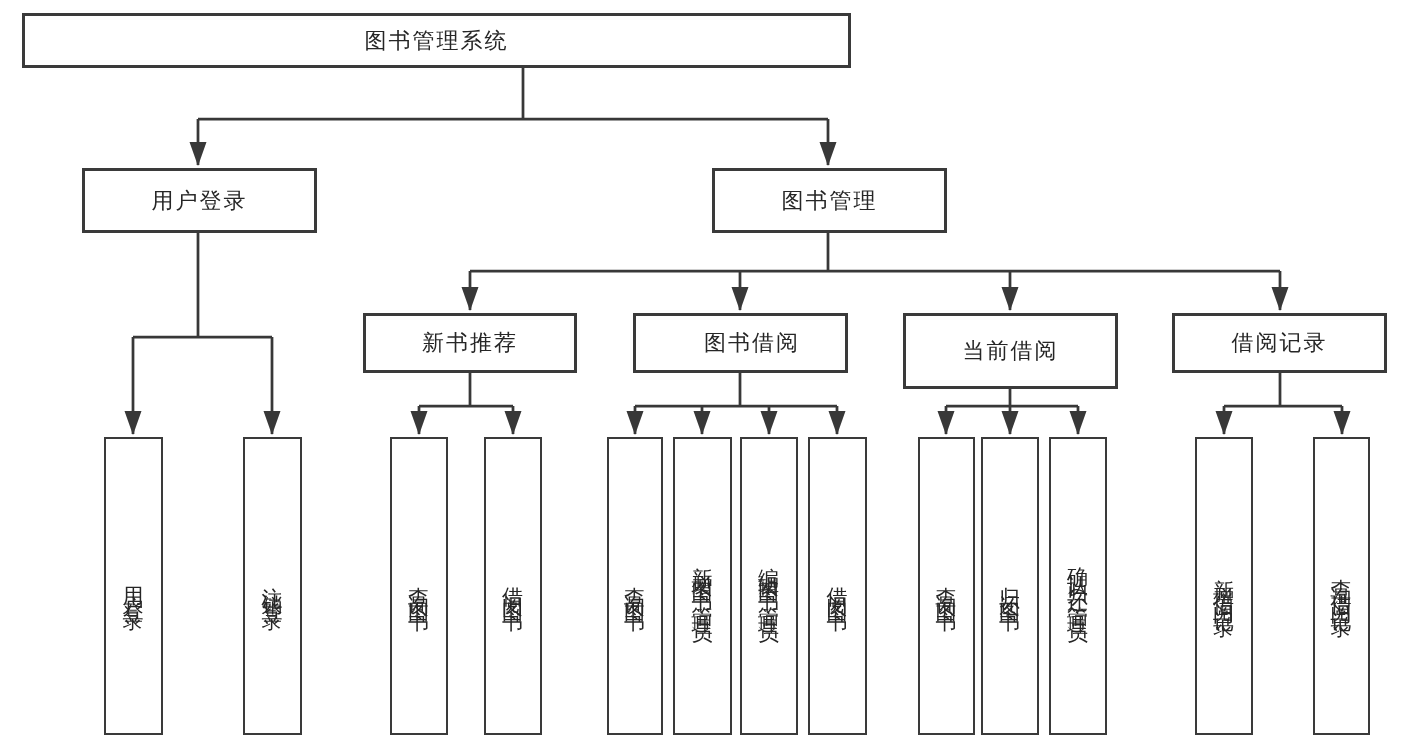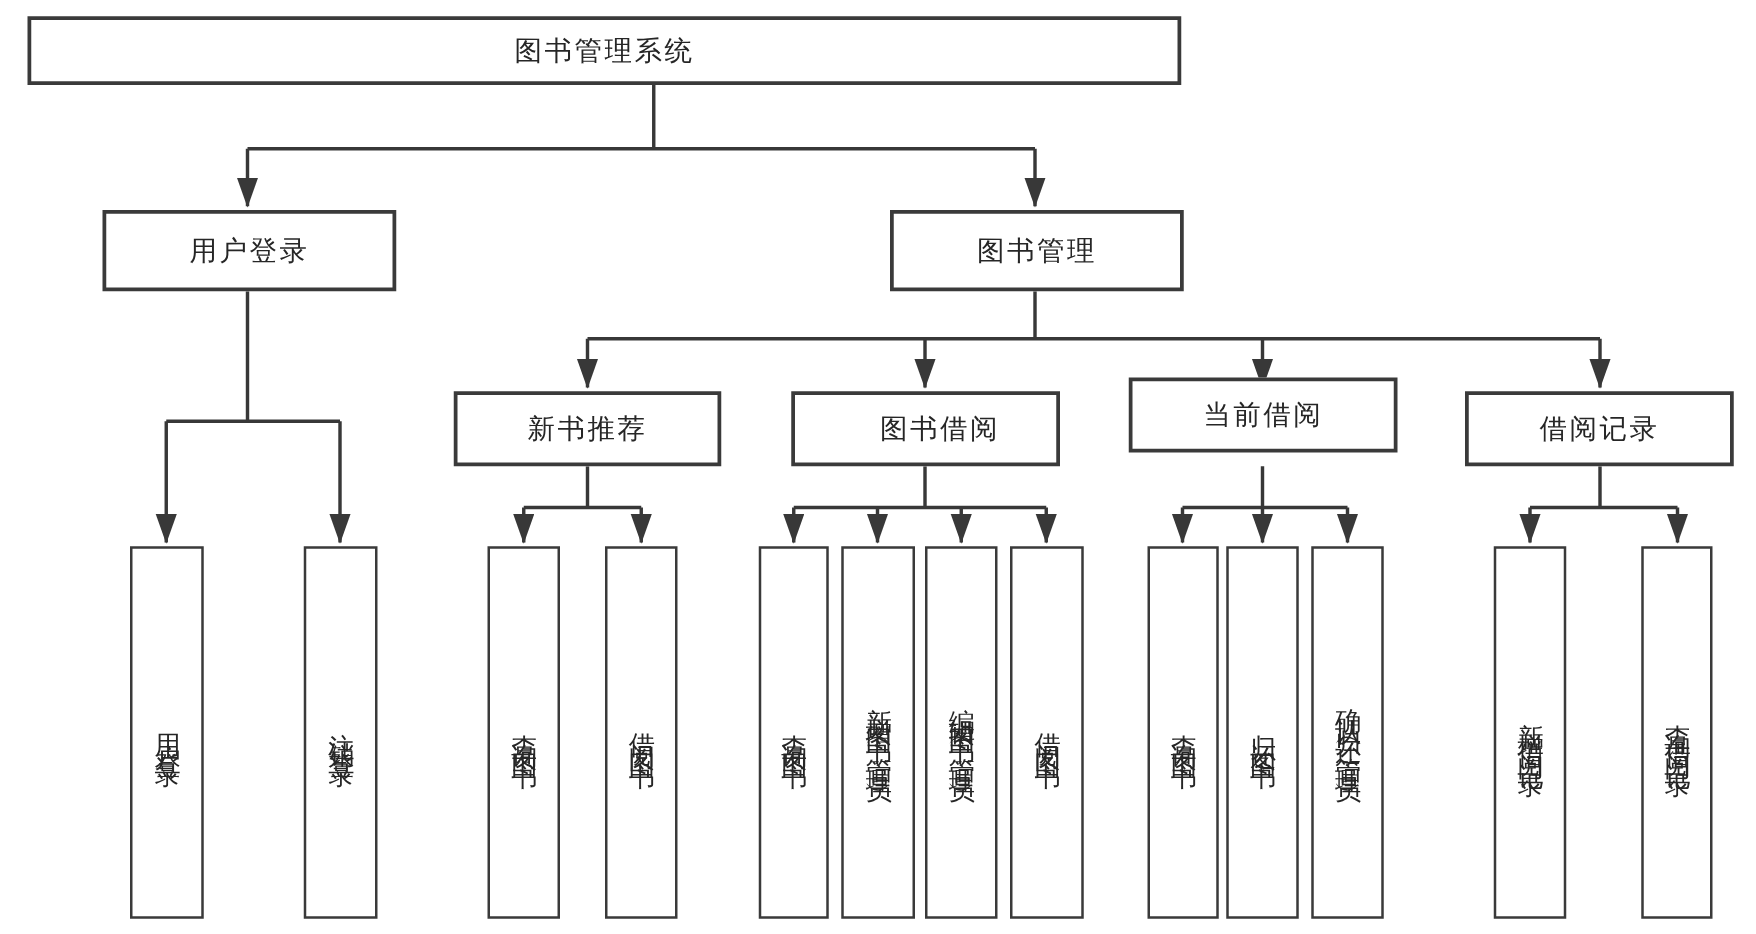--- a/index.html
+++ b/index.html
@@ -105,38 +105,38 @@
       <line x1="1010" y1="406" x2="1010" y2="434" marker-end="url(#arrow)"></line>
       <line x1="1078" y1="406" x2="1078" y2="434" marker-end="url(#arrow)"></line>
 
       <polyline points="1280,373 1280,406"></polyline>
       <polyline points="1224,406 1342,406"></polyline>
       <line x1="1224" y1="406" x2="1224" y2="434" marker-end="url(#arrow)"></line>
       <line x1="1342" y1="406" x2="1342" y2="434" marker-end="url(#arrow)"></line>
     </g>
   </svg>
 
-  <div class="hbox" style="left:22px; top:13px; width:923px; height:55px;">
+  <div class="hbox" style="left:22px; top:13px; width:829px; height:55px;">
     <span>图书管理系统</span>
   </div>
 
   <div class="hbox" style="left:82px; top:168px; width:235px; height:65px;">
     <span>用户登录</span>
   </div>
   <div class="hbox" style="left:363px; top:313px; width:214px; height:60px;">
     <span>新书推荐</span>
   </div>
 
   <div class="hbox" style="left:712px; top:168px; width:235px; height:65px;">
     <span>图书管理</span>
   </div>
   <div class="hbox" style="left:633px; top:313px; width:215px; height:60px;padding-left:23px;">
     <span>图书借阅</span>
   </div>
-  <div class="hbox" style="left:903px; top:302px; width:215px; height:60px;">
+  <div class="hbox" style="left:903px; top:313px; width:215px; height:76px;">
     <span>当前借阅</span>
   </div>
   <div class="hbox" style="left:1172px; top:313px; width:215px; height:60px;">
     <span>借阅记录</span>
   </div>
 
   <div class="vbox" style="left:104px; top:437px; width:59px; height:298px;">
     <span class="vtext">用户登录</span>
   </div>
   <div class="vbox" style="left:243px; top:437px; width:59px; height:298px;">

